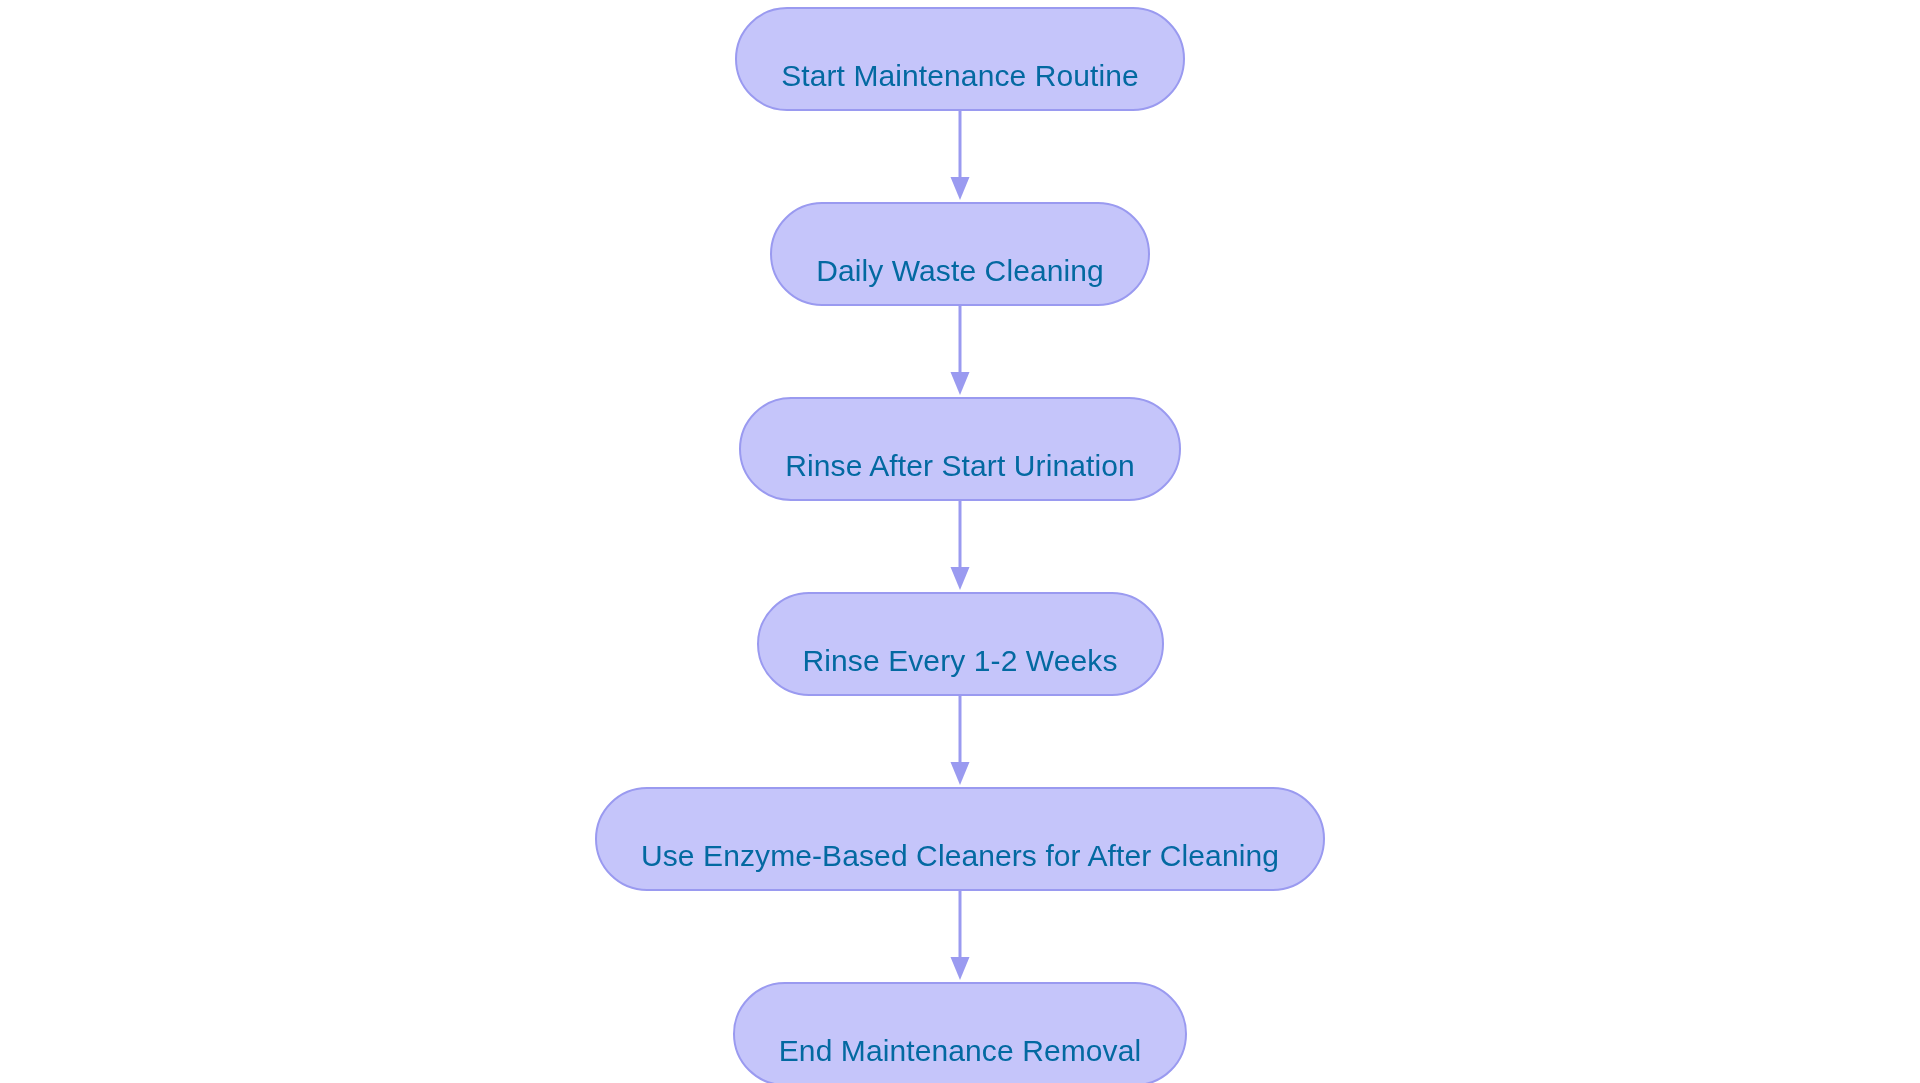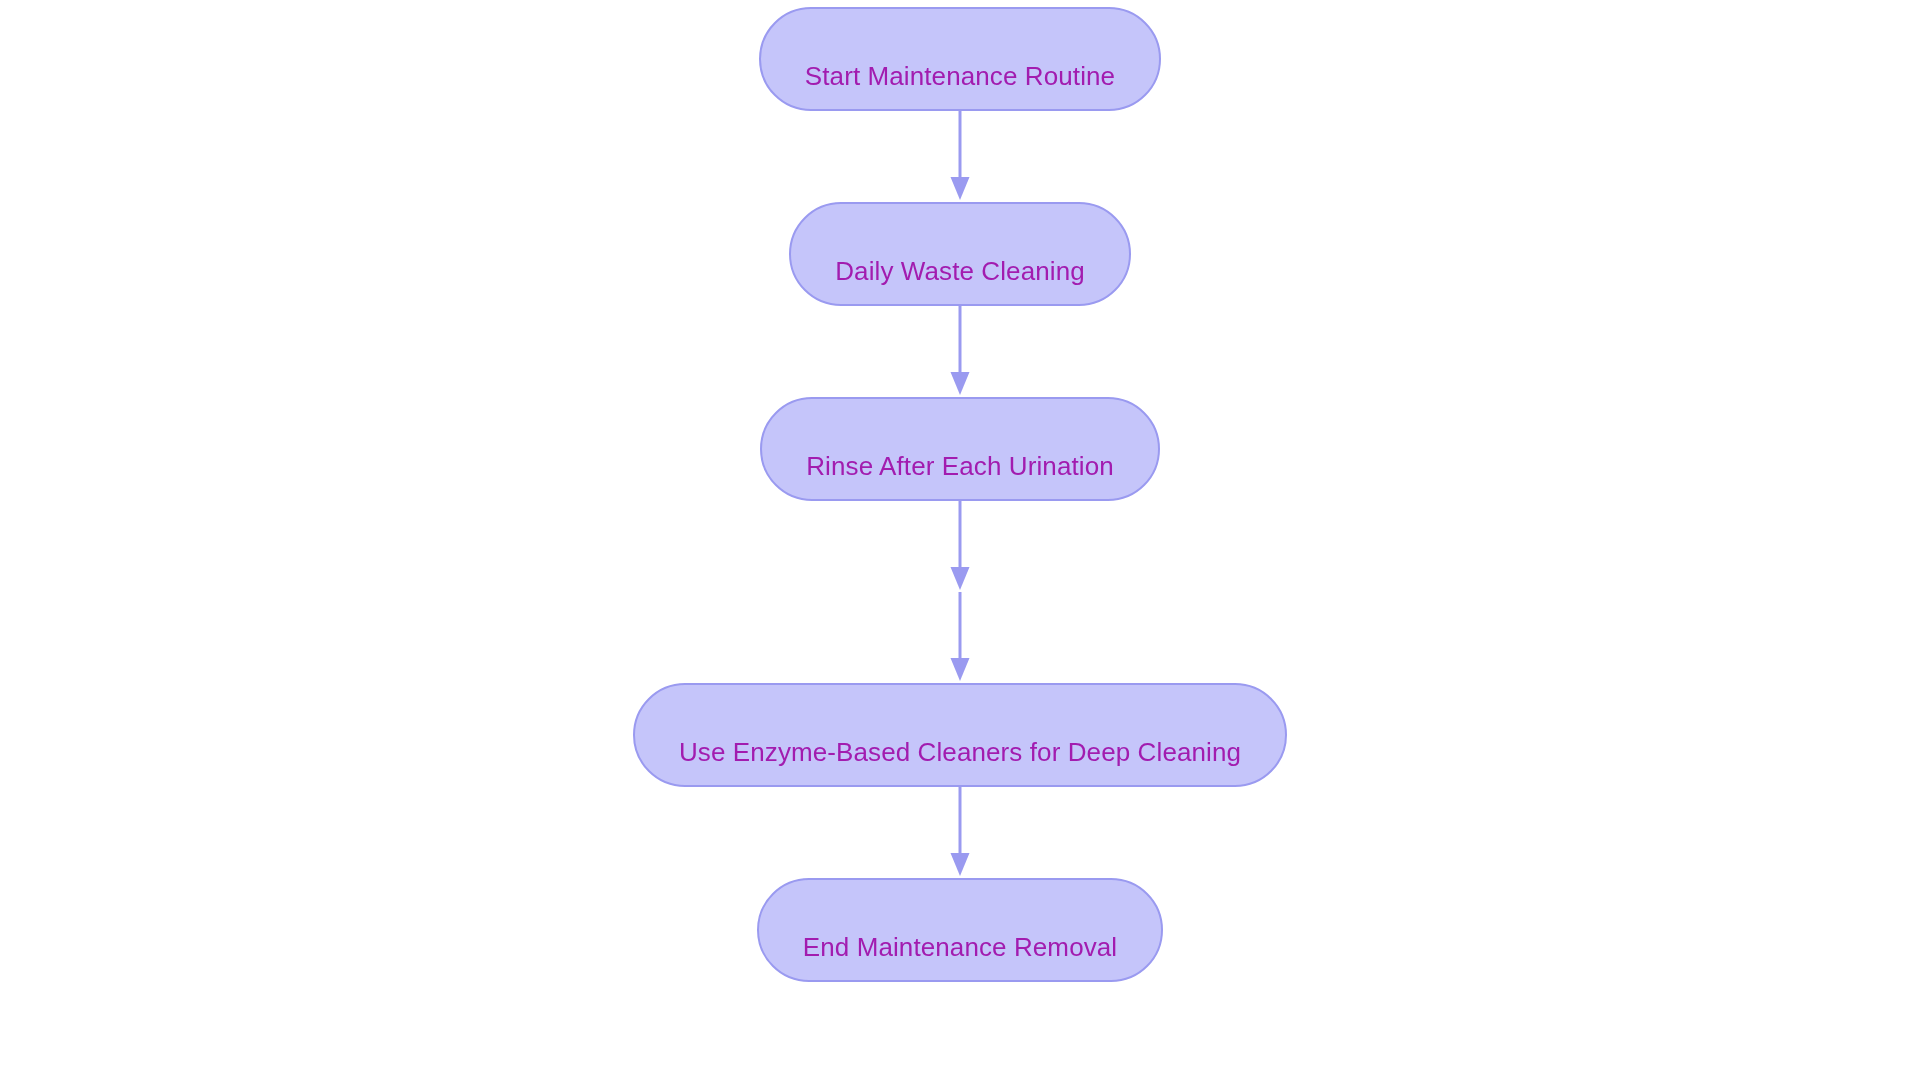--- a/index.html
+++ b/index.html
@@ -39,22 +39,22 @@
     background: #c5c5fa;
     border: 2px solid #9a9af0;
     display: flex;
     align-items: center;
     justify-content: center;
     padding: 0 44px;
     white-space: nowrap;
     flex: 0 0 auto;
   }
   .flow-node-label {
-    color: #a21caf;
-    font-size: 26px;
+    color: #0369a1;
+    font-size: 30px;
     font-family: "Liberation Sans", sans-serif;
     font-weight: 400;
     letter-spacing: 0.1px;
     line-height: 1;
     margin-top: 33px;
   }
   .flow-connector {
     position: relative;
     width: 24px;
     height: 91px;
@@ -97,40 +97,43 @@
     </div>
 
     <div class="flow-connector">
       <svg width="24" height="91" viewBox="0 0 24 91" xmlns="http://www.w3.org/2000/svg" aria-hidden="true">
         <line x1="12" y1="0" x2="12" y2="68" stroke="#9a9af0" stroke-width="3"></line>
         <polygon points="2.5,66 21.5,66 12,89" fill="#9a9af0"></polygon>
       </svg>
     </div>
 
     <div class="flow-node node-w-2">
-      <span class="flow-node-label">Rinse After Each Urination</span>
+      <span class="flow-node-label">Rinse After Start Urination</span>
     </div>
 
     <div class="flow-connector">
       <svg width="24" height="91" viewBox="0 0 24 91" xmlns="http://www.w3.org/2000/svg" aria-hidden="true">
         <line x1="12" y1="0" x2="12" y2="68" stroke="#9a9af0" stroke-width="3"></line>
         <polygon points="2.5,66 21.5,66 12,89" fill="#9a9af0"></polygon>
       </svg>
     </div>
 
+    <div class="flow-node node-w-3">
+      <span class="flow-node-label">Rinse Every 1-2 Weeks</span>
+    </div>
 
     <div class="flow-connector">
       <svg width="24" height="91" viewBox="0 0 24 91" xmlns="http://www.w3.org/2000/svg" aria-hidden="true">
         <line x1="12" y1="0" x2="12" y2="68" stroke="#9a9af0" stroke-width="3"></line>
         <polygon points="2.5,66 21.5,66 12,89" fill="#9a9af0"></polygon>
       </svg>
     </div>
 
     <div class="flow-node node-w-4">
-      <span class="flow-node-label">Use Enzyme-Based Cleaners for Deep Cleaning</span>
+      <span class="flow-node-label">Use Enzyme-Based Cleaners for After Cleaning</span>
     </div>
 
     <div class="flow-connector">
       <svg width="24" height="91" viewBox="0 0 24 91" xmlns="http://www.w3.org/2000/svg" aria-hidden="true">
         <line x1="12" y1="0" x2="12" y2="68" stroke="#9a9af0" stroke-width="3"></line>
         <polygon points="2.5,66 21.5,66 12,89" fill="#9a9af0"></polygon>
       </svg>
     </div>
 
     <div class="flow-node node-w-5">

